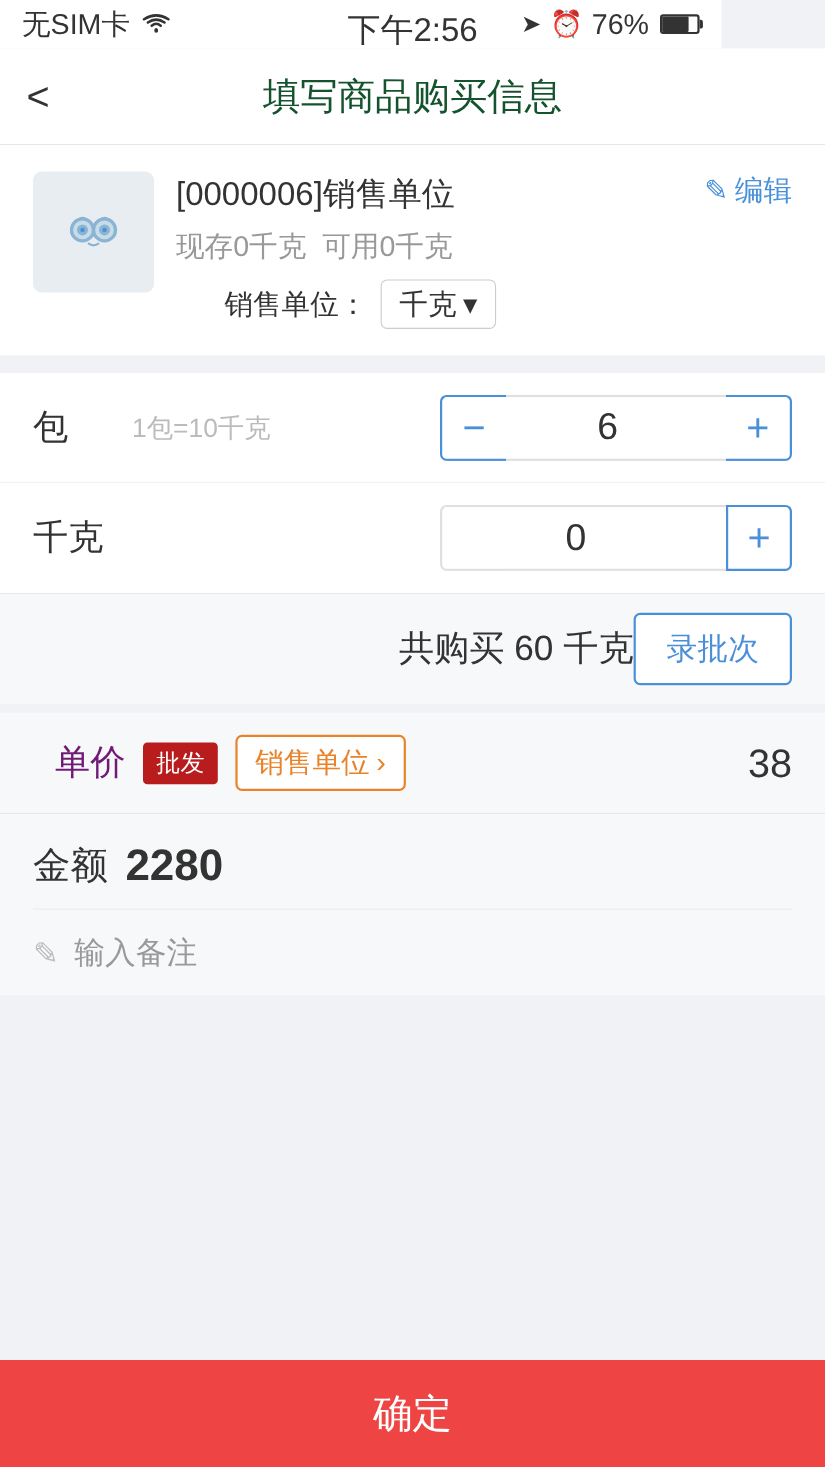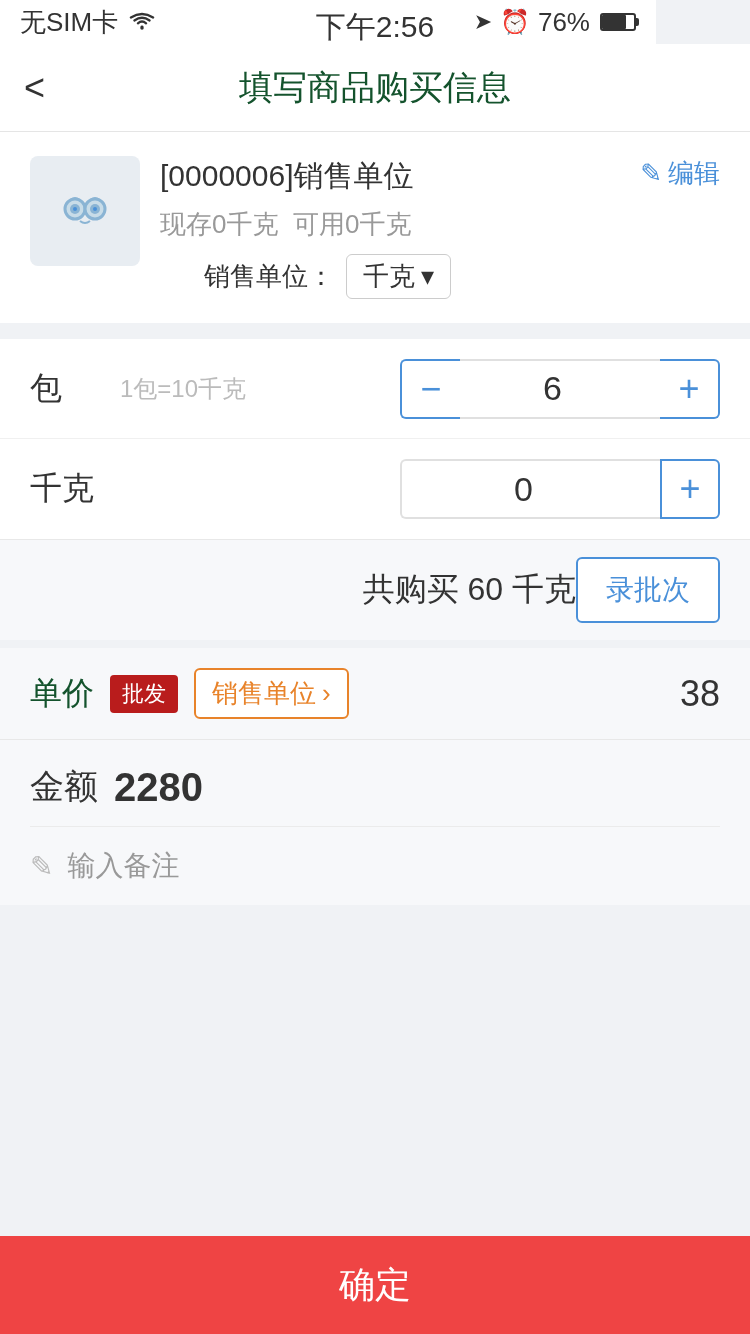--- a/index.html
+++ b/index.html
@@ -265,21 +265,22 @@
       padding: 20px 30px;
     }
     .price-row {
       display: flex;
       align-items: center;
       gap: 16px;
       margin-bottom: 0;
     }
     .price-label {
       font-size: 32px;
-      color: #14532d;
+      color: #701a75;
+      margin-left: 20px;
     }
     .price-tag {
       background: #b91c1c;
       color: #fff;
       font-size: 22px;
       padding: 4px 12px;
       border-radius: 4px;
     }
     .price-ref-btn {
       border: 2px solid #e8832a;

